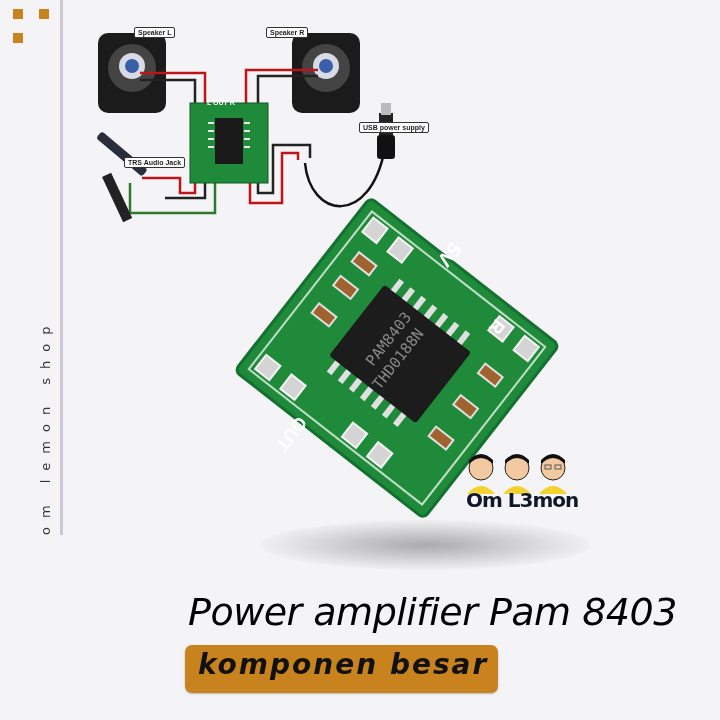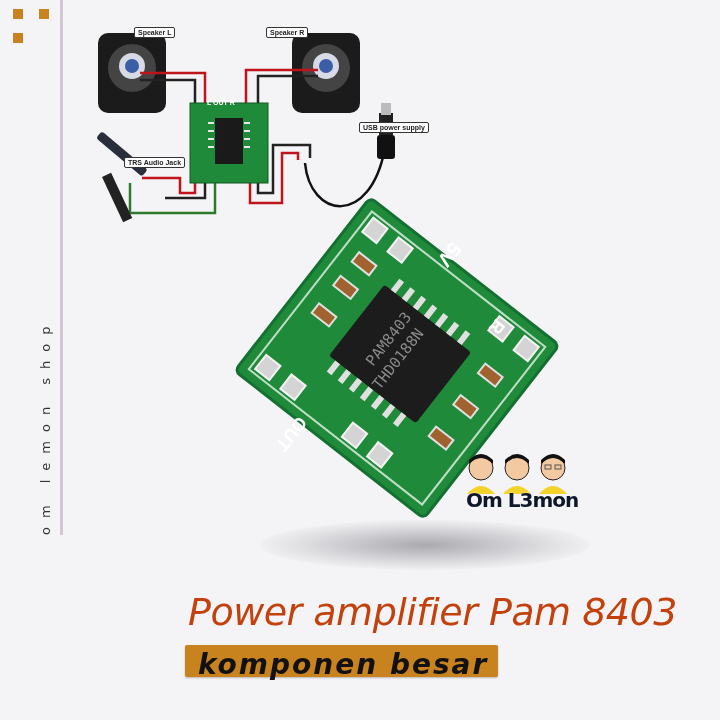--- a/index.html
+++ b/index.html
@@ -9,22 +9,22 @@
   .vtext{position:absolute;left:38px;top:300px;width:240px;height:20px;transform-origin:0 0;transform:translate(0,235px) rotate(-90deg);
          font-size:13px;letter-spacing:9px;color:#333;font-family:"DejaVu Sans",sans-serif;white-space:nowrap;}
   .diagram{position:absolute;left:70px;top:18px;width:360px;height:205px;}
   .label-tag{position:absolute;font-size:7px;font-weight:bold;background:#fff;border:1px solid #333;border-radius:2px;padding:1px 3px;color:#222;white-space:nowrap;}
   .board{position:absolute;left:232px;top:188px;width:330px;height:340px;}
   .shadow{position:absolute;left:260px;top:520px;width:330px;height:50px;border-radius:50%;
           background:radial-gradient(ellipse at center,rgba(80,80,90,0.45) 0%,rgba(120,120,130,0.15) 55%,rgba(244,243,245,0) 75%);}
   .mascot{position:absolute;left:463px;top:450px;width:112px;height:65px;}
   .mascot-name{position:absolute;left:466px;top:488px;font-size:20px;font-weight:bold;color:#0f172a;font-family:"DejaVu Sans",sans-serif;letter-spacing:-1px;
                text-shadow:0 0 2px #fff;}
-  .title{position:absolute;left:188px;top:590px;font-size:38px;font-style:italic;color:#c2410c;font-family:"DejaVu Sans",sans-serif;letter-spacing:-0.5px;white-space:nowrap;}
-  .badge{position:absolute;left:185px;top:645px;width:313px;height:32px;border-radius:2px;background:#c8821e;
+  .title{position:absolute;left:188px;top:590px;font-size:38px;font-style:italic;color:#000000;font-family:"DejaVu Sans",sans-serif;letter-spacing:-0.5px;white-space:nowrap;}
+  .badge{position:absolute;left:185px;top:645px;width:313px;height:48px;border-radius:7px;background:#c8821e;
          box-shadow:0 1px 2px rgba(0,0,0,0.25);}
   .badge span{position:absolute;left:13px;top:3px;font-size:28px;font-weight:900;font-style:italic;color:#111;letter-spacing:2px;font-family:"DejaVu Sans",sans-serif;white-space:nowrap;}
 </style>
 </head>
 <body>
 
 <div class="logo-sq" style="left:13px;top:9px;"></div>
 <div class="logo-sq" style="left:39px;top:9px;"></div>
 <div class="logo-sq" style="left:13px;top:33px;"></div>
 

